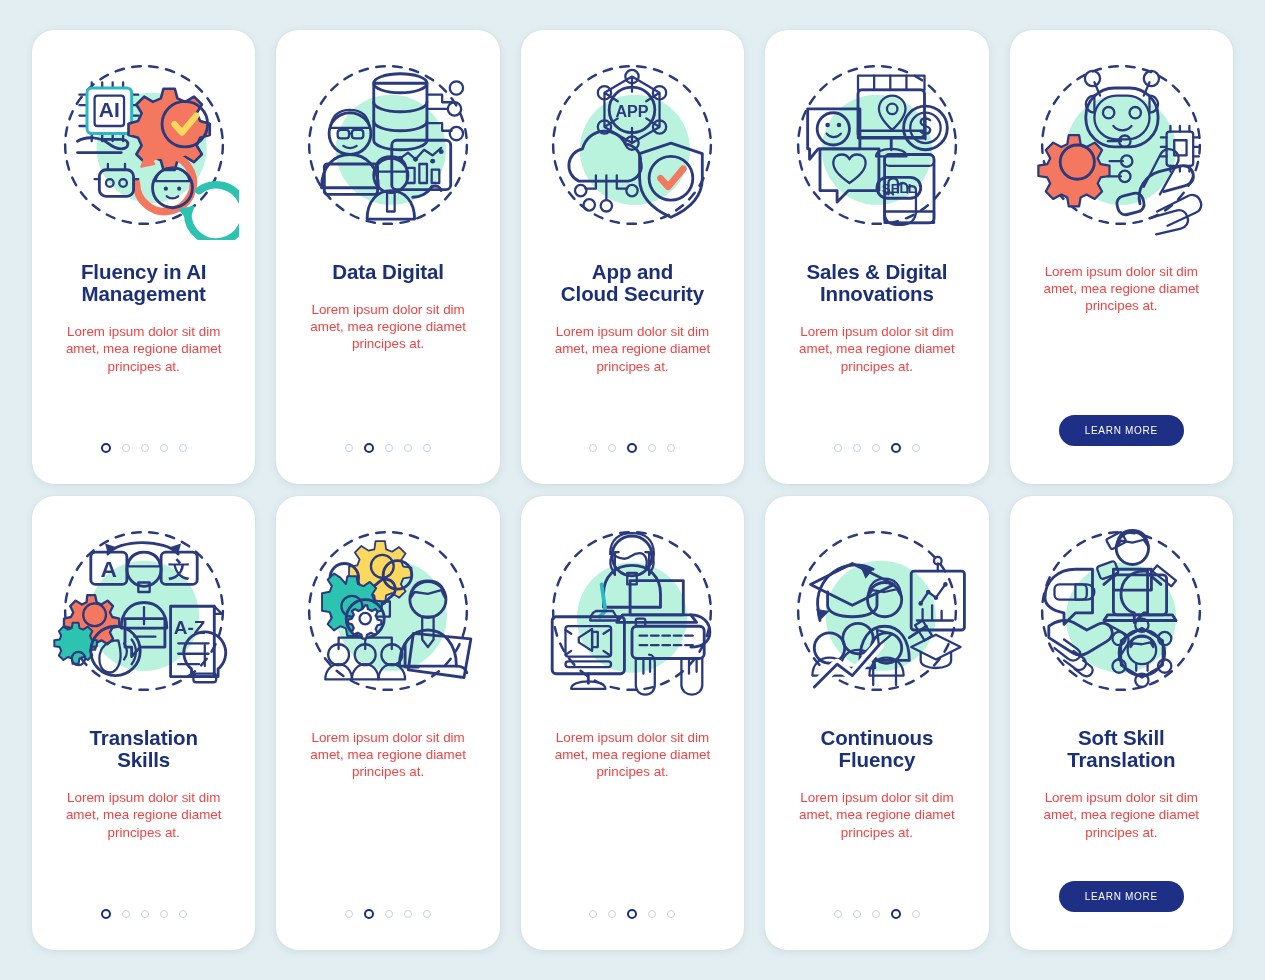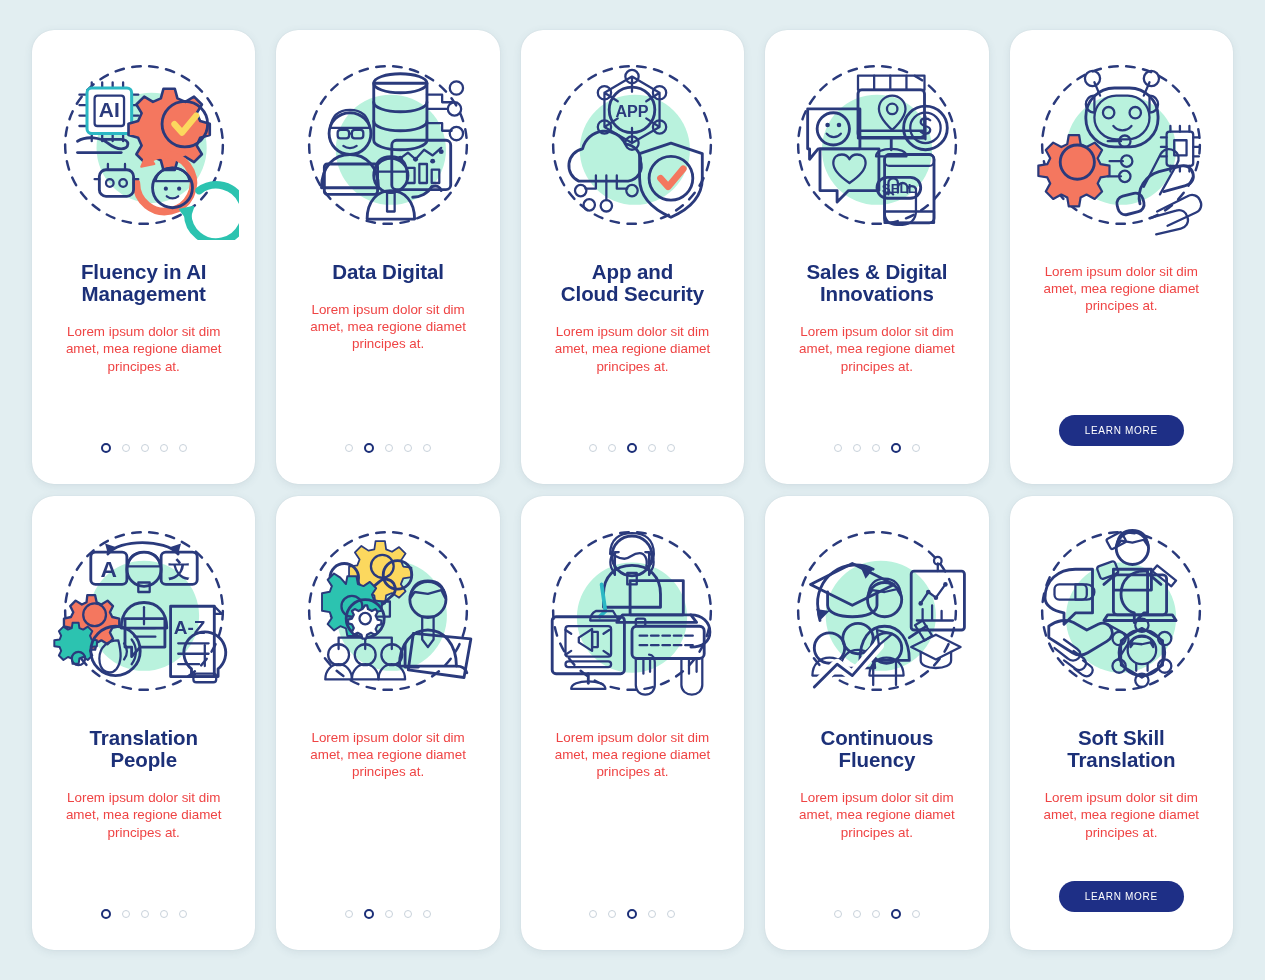--- a/index.html
+++ b/index.html
@@ -412,21 +412,21 @@
         <text x="148" y="124" font-family="Liberation Sans, sans-serif" font-size="20" font-weight="bold" fill="#2a3a7c" text-anchor="middle">A-Z</text>
         <path class="ol2" d="M136 134h32 M136 145h32 M136 156h22"></path>
 
         <path d="M164 122a22 22 0 0 1 14 39v8h-28v-8a22 22 0 0 1 14-39z" fill="#fcd85e" class="ol"></path>
         <rect x="152" y="166" width="24" height="9" rx="3" fill="#fff" class="ol2"></rect>
         <path class="ol2" d="M164 136v22"></path>
       </svg>
     </div>
     <div class="card-title">
       <span>Translation</span><br>
-      <span>People</span>
+      <span>Skills</span>
     </div>
     <div class="card-body">Lorem ipsum dolor sit dim amet, mea regione diamet principes at.</div>
     <div class="spacer"></div>
     <div class="dots">
       <span class="dot active"></span>
       <span class="dot"></span>
       <span class="dot"></span>
       <span class="dot"></span>
       <span class="dot"></span>
     </div>

